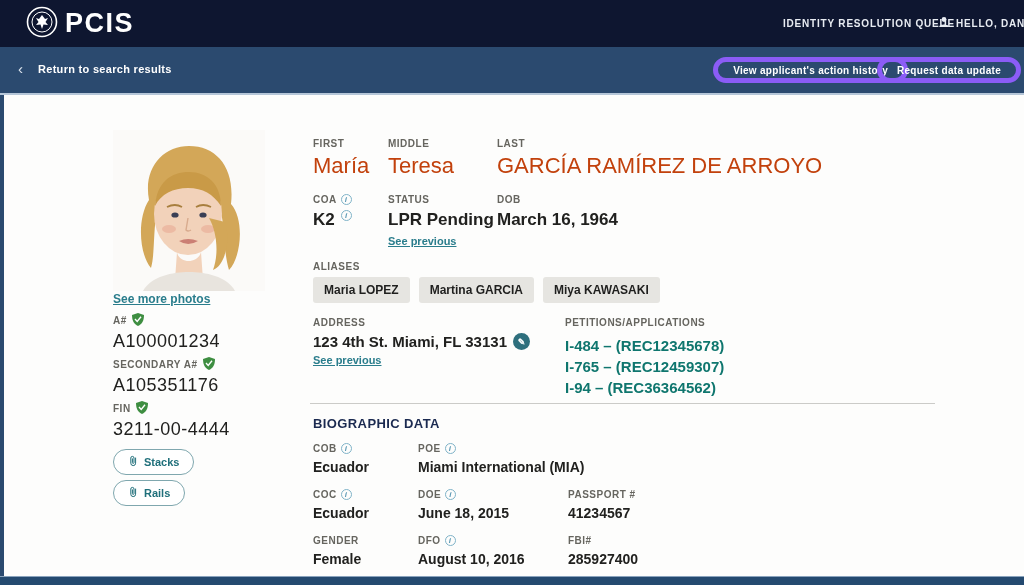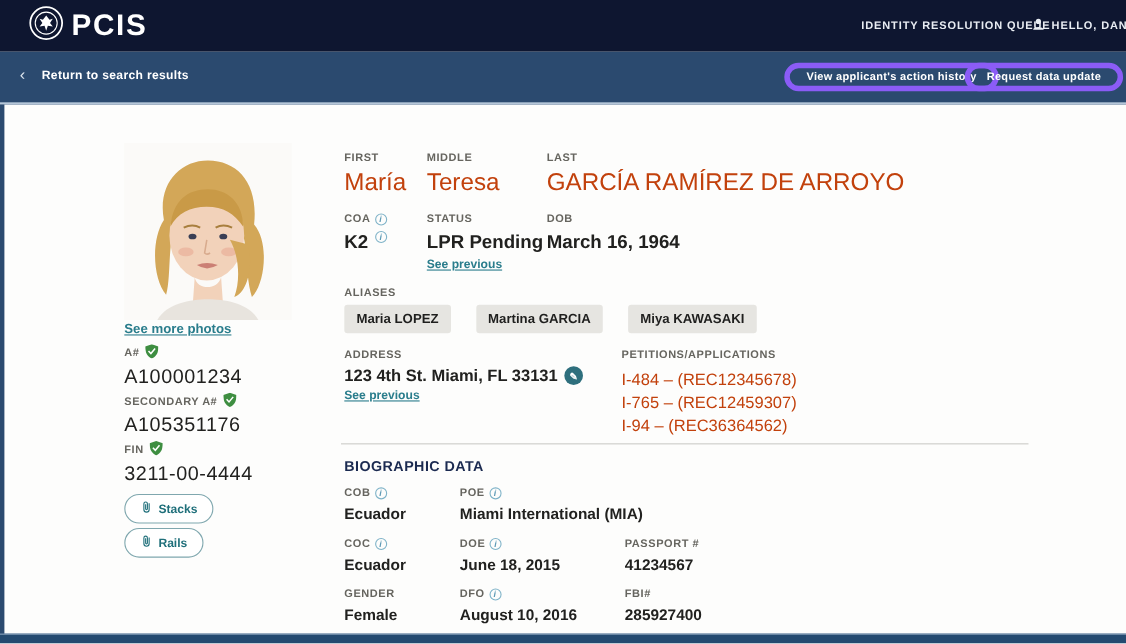--- a/index.html
+++ b/index.html
@@ -36,23 +36,23 @@
   .pill-btn { position:absolute; left:113px; display:inline-flex; align-items:center; gap:6px; border:1.5px solid #7fa7ae; border-radius:14px; background:#ffffff; color:#1f6f7a; font-family:"Liberation Sans",sans-serif; font-size:11px; font-weight:bold; padding:5px 14px; cursor:pointer; }
 
   
   .fld-label { font-size:10px; font-weight:bold; color:#66655f; letter-spacing:0.5px; display:flex; align-items:center; gap:4px; }
   .name-value { font-size:22px; color:#c2410c; margin-top:4px; }
   .mid-value { font-size:17px; font-weight:600; color:#21211f; margin-top:5px; display:flex; align-items:flex-start; gap:6px; }
   .abs { position:absolute; }
   .see-prev { font-size:11px; font-weight:bold; }
 
   .chip { background:#e6e5e1; color:#1f1f1e; font-size:12px; font-weight:bold; padding:6px 11px; border-radius:3px; }
-  .chips-row { position:absolute; left:313px; top:277px; display:flex; gap:23px; }
-
-  .petition-line { font-size:15px; font-weight:400; color:#c2410c; line-height:21px; }
+  .chips-row { position:absolute; left:313px; top:277px; display:flex; gap:9px; }
+
+  .petition-line { font-size:15px; font-weight:700; color:#0f766e; line-height:21px; }
 
   .divider { position:absolute; left:310px; top:403px; width:625px; height:1px; background:#cbcbc8; }
   .bio-heading { position:absolute; left:313px; top:416px; font-size:13px; font-weight:bold; color:#1b2a50; letter-spacing:0.4px; }
   .bio-cell { position:absolute; }
   .bio-value { font-size:14px; font-weight:bold; color:#21211f; margin-top:5px; }
 
   
   .info-icon { display:inline-flex; align-items:center; justify-content:center; width:11px; height:11px; border:1px solid #7fb3c8; border-radius:50%; color:#5d9ab5; font-size:8px; font-weight:bold; font-style:italic; cursor:pointer; flex:none; }
   .edit-circle { display:inline-flex; align-items:center; justify-content:center; width:17px; height:17px; background:#2e6f7d; border-radius:50%; color:#ffffff; font-size:9px; cursor:pointer; flex:none; }
   .shield { flex:none; display:inline-block; }

